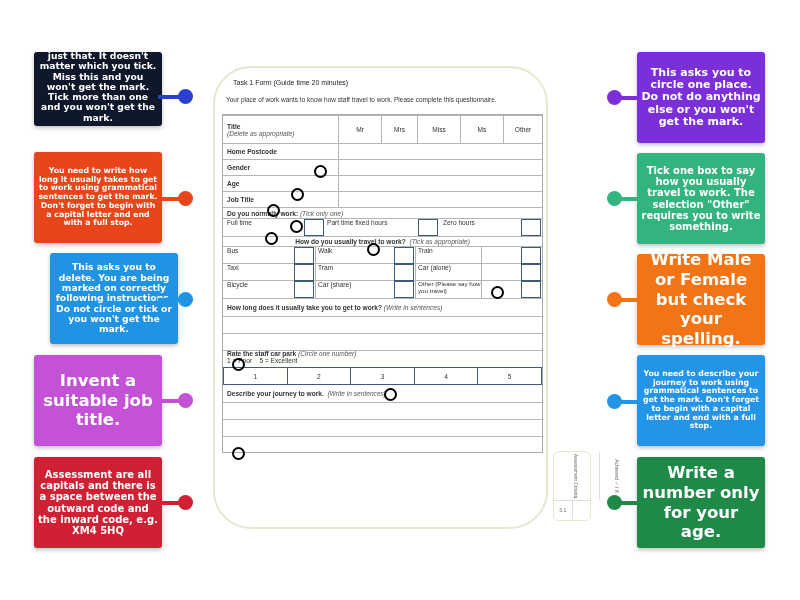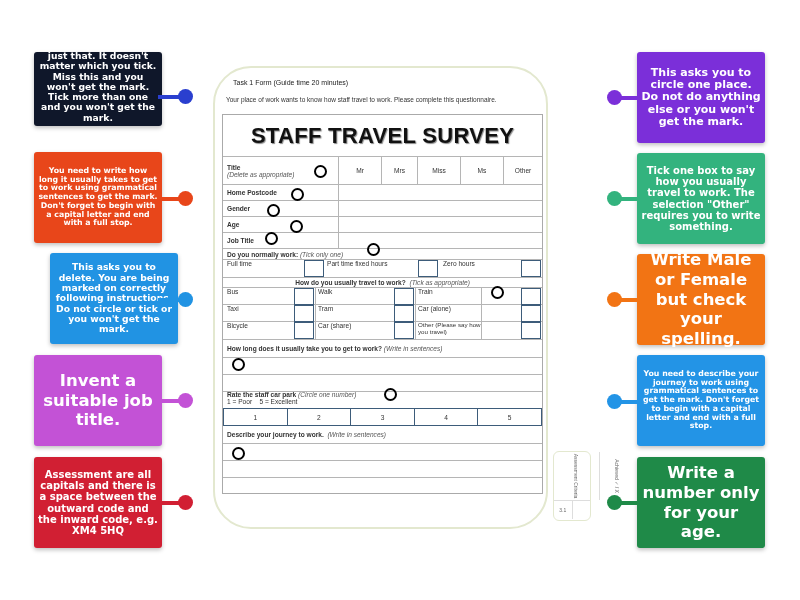--- a/index.html
+++ b/index.html
@@ -99,21 +99,20 @@
     </div>
   <div class="conn" style="top:501px;background:#1f8a48;"></div>
   <div class="dot" style="top:495px;background:#1f8a48;"></div>
 </div>
 
 <div class="form-frame"></div>
 <div class="form-head1">Task 1 Form (Guide time 20 minutes)</div>
 <div class="form-head2">Your place of work wants to know how staff travel to work.  Please complete this questionnaire.</div>
 
 <div class="survey">
-  <div class="title-bar">STAFF TRAVEL SURVEY</div>
 
   <div class="row" style="height:28px;">
     <div class="cell lab" style="width:115px;flex-direction:column;align-items:flex-start;justify-content:center;">
       <span>Title</span>
       <span class="it">(Delete as appropriate)</span>
     </div>
     <div class="cell" style="width:43px;">Mr</div>
     <div class="cell" style="width:36px;">Mrs</div>
     <div class="cell" style="width:43px;">Miss</div>
     <div class="cell" style="width:43px;">Ms</div>

